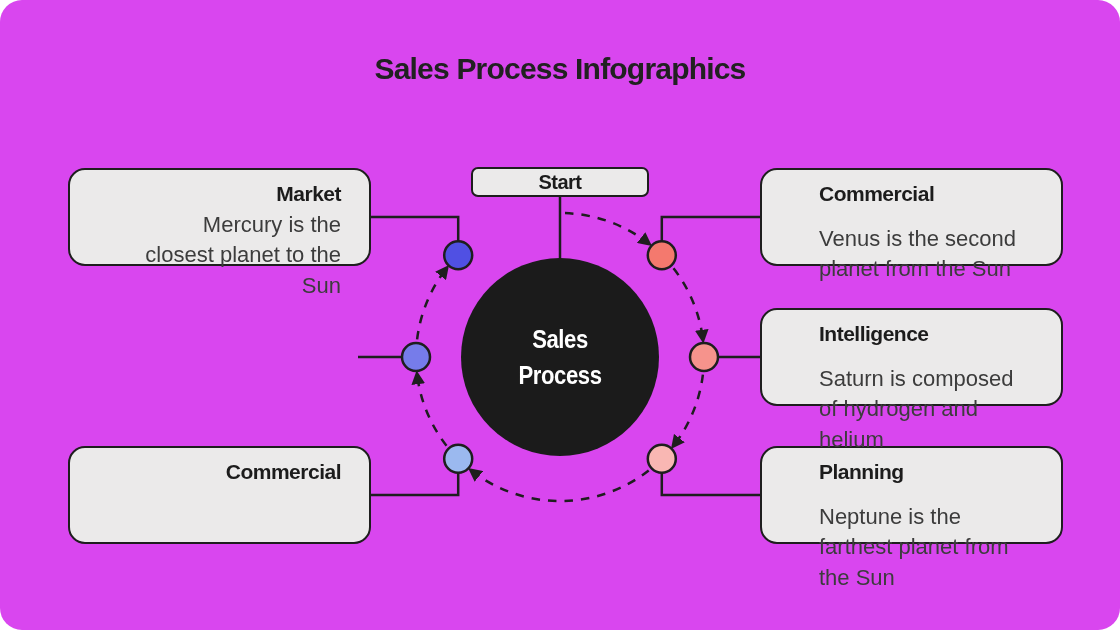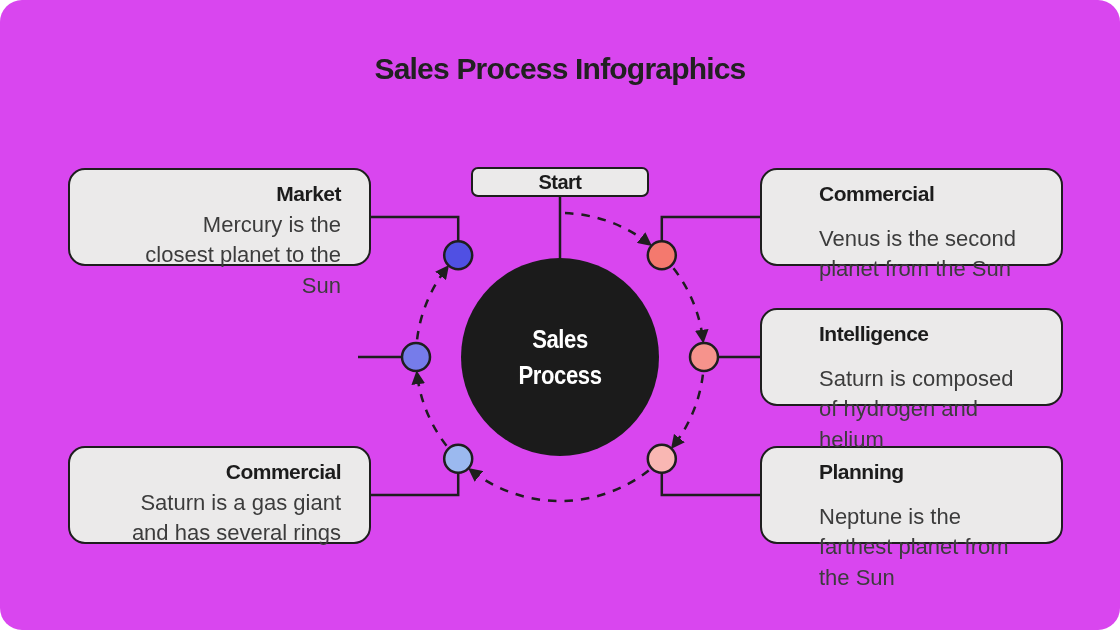--- a/index.html
+++ b/index.html
@@ -90,21 +90,20 @@
     <div>Sales</div>
     <div>Process</div>
   </div>
 
   <div class="card left row1">
     <div class="card-title">Market</div>
     <div class="card-desc" style="max-width:212px">Mercury is the closest planet to the Sun</div>
   </div>
   <div class="card left row3">
     <div class="card-title">Commercial</div>
-    <div class="card-desc" style="max-width:215px">Saturn is a gas giant and has several rings</div>
   </div>
 
   <div class="card right row1">
     <div class="card-title">Commercial</div>
     <div class="card-desc" style="max-width:235px">Venus is the second planet from the Sun</div>
   </div>
   <div class="card right row3">
     <div class="card-title">Planning</div>
     <div class="card-desc" style="max-width:212px">Neptune is the farthest planet from the Sun</div>
   </div>

